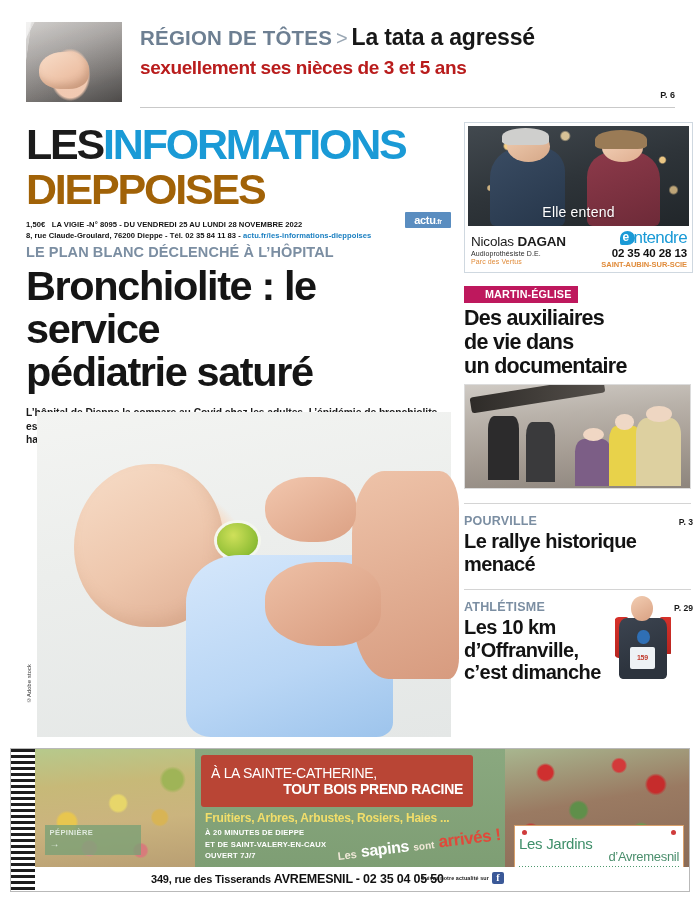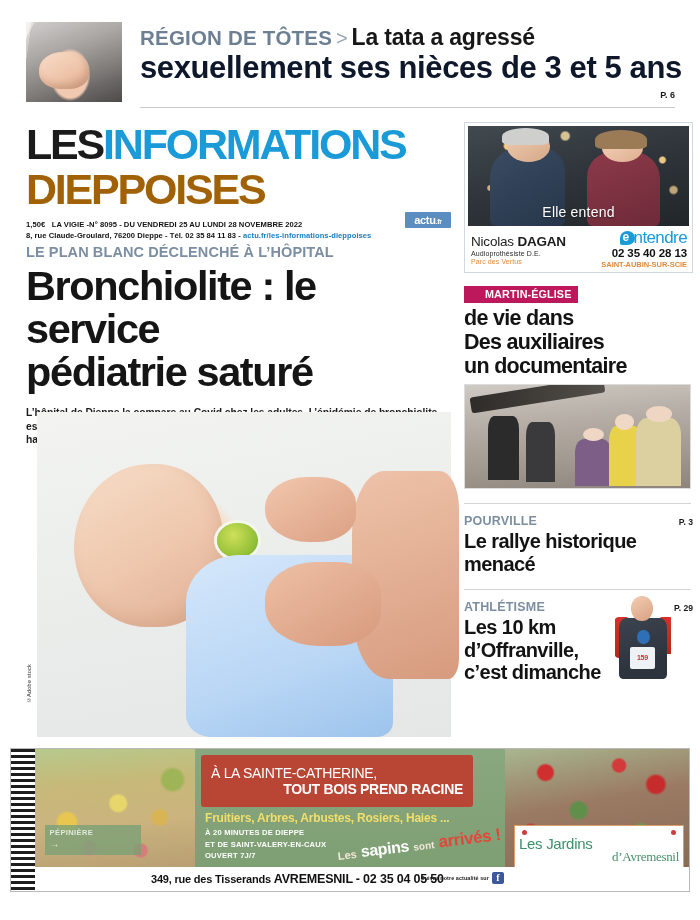--- a/index.html
+++ b/index.html
@@ -35,22 +35,22 @@
   }
   .teaser-line1{
     font-size:23px;line-height:30px;font-weight:700;letter-spacing:-.2px;
     color:#171717;white-space:nowrap;
   }
   .teaser-kicker{
     color:#6d7f92;font-weight:700;font-size:20.5px;letter-spacing:.2px;
   }
   .teaser-arrow{color:#9aa7b4;font-weight:400;font-size:20px;padding:0 4px;}
   .teaser-line2{
-    font-size:31px;line-height:31px;font-weight:700;letter-spacing:-.4px;
-    color:#0f172a;white-space:nowrap;margin-top:-1px;
+    font-size:19px;line-height:31px;font-weight:700;letter-spacing:-.4px;
+    color:#b91c1c;white-space:nowrap;margin-top:-1px;
   }
   .teaser-page{
     position:absolute;right:25px;top:90px;font-size:9px;font-weight:700;color:#1a1a1a;
   }
   .teaser-rule{
     position:absolute;left:140px;top:107px;width:535px;height:1px;background:#c9c9c9;
   }
 
   
   .masthead{position:absolute;left:26px;top:124px;width:425px;}
@@ -332,21 +332,21 @@
       radial-gradient(circle 13px at 74% 70%,#6a9a52 0 55%,rgba(106,154,82,0) 74%),
       linear-gradient(170deg,#a8b68f 0%,#9a7a62 45%,#8a6b57 100%);
   }
   .ad-logo{
     position:absolute;right:5px;bottom:4px;width:170px;height:62px;
     background:#fff;border:1px solid #d9a06a;box-sizing:border-box;
     padding:9px 4px;
   }
   .ad-logo .lj{color:#3f8f6a;font-size:15px;letter-spacing:-.3px;}
   .ad-logo .av{color:#4b8f6d;font-size:13px;letter-spacing:-.3px;text-align:right;
-    display:block;margin-top:-3px;font-family:Liberation Serif, serif;}
+    display:block;margin-top:-3px;}
   .ad-logo .grass{
     height:10px;margin-top:2px;
     background:repeating-linear-gradient(92deg,#4e9a6e 0 1px,rgba(255,255,255,0) 1px 3px);
   }
   .ad-logo .cats{
     border-top:1px solid #d9a06a;margin-top:2px;padding-top:1px;
     font-size:5.3px;color:#c46a2a;font-weight:700;letter-spacing:.1px;
     display:flex;justify-content:space-between;
   }
   .ad-logo .dot{position:absolute;width:5px;height:5px;border-radius:50%;background:#cf3b3b;top:4px;}
@@ -441,22 +441,22 @@
     <div class="hand-a"></div>
     <div class="hand-b"></div>
   </div>
   <div class="photo-credit">©Adobe stock</div>
 
   <div class="rcol">
 
     <div>
       <span class="tagbar">MARTIN-ÉGLISE</span>
       <div class="r-head">
+        <div>Des auxiliaires</div>
         <div>de vie dans</div>
-        <div>Des auxiliaires</div>
         <div>un documentaire</div>
       </div>
       <div class="r-photo">
         <div class="boom"></div>
         <div class="p1"></div>
         <div class="p2"></div>
         <div class="p3"></div>
         <div class="p4"></div>
         <div class="p5"></div>
       </div>

